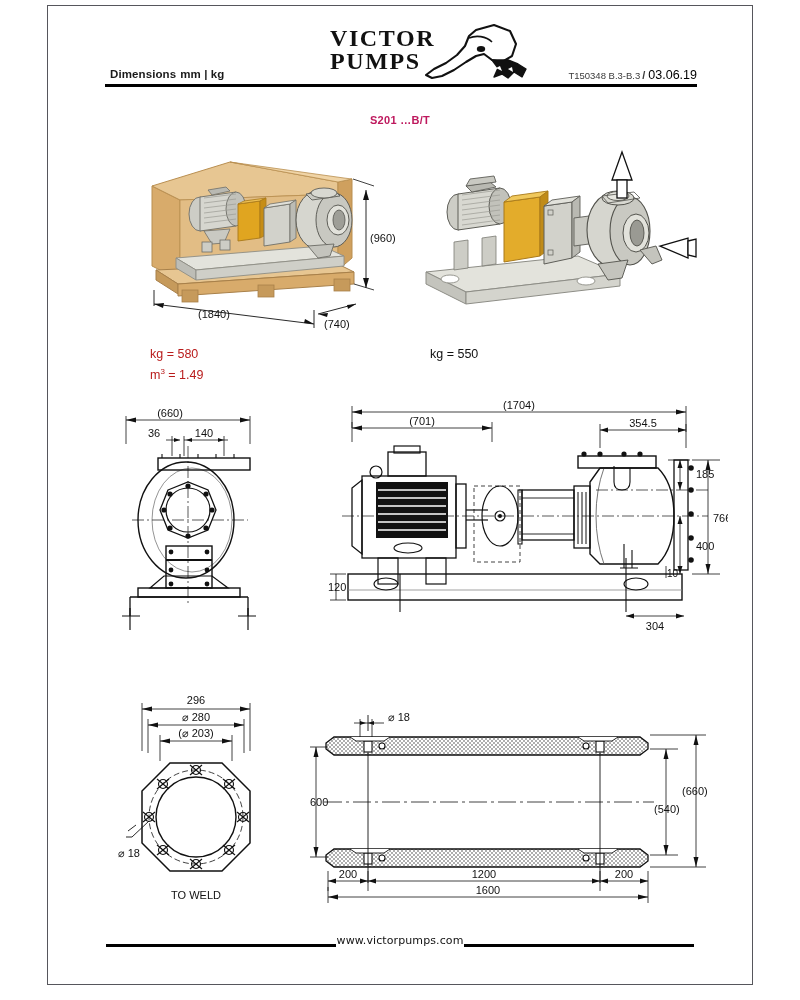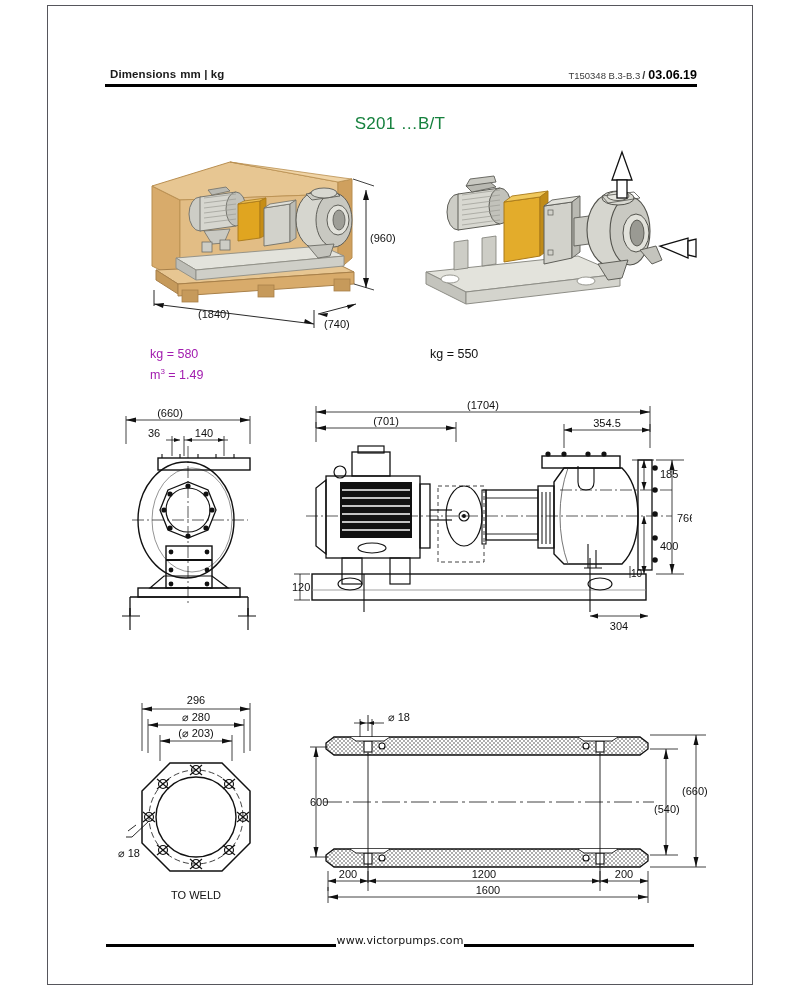--- a/index.html
+++ b/index.html
@@ -30,55 +30,55 @@
     position: absolute; left: 62px; top: 62px;
     font-size: 11.5px; color: #1a1a1a; font-weight: 600;
     white-space: nowrap; letter-spacing: .1px;
   }
   .units { margin-left: 4px; font-weight: 600; }
   .doc-ref {
     position: absolute; right: 55px; top: 62px;
     font-size: 9.5px; color: #3a3a3a; white-space: nowrap;
   }
   .doc-ref .doc-date {
-    font-size: 12.5px; font-weight: 700; color: #000; margin-left: 2px;
+    font-size: 12.5px; font-weight: 400; color: #000; margin-left: 2px;
   }
   .doc-ref .slash { margin: 0 1px 0 2px; font-size: 11px; font-weight:700;}
 
   
   .logo { position: absolute; left: 278px; top: 16px; width: 210px; height: 62px; }
   .logo svg { display: block; }
 
   .model-title {
     position: absolute; top: 108px; left: 0; width: 100%;
-    text-align: center; font-size: 17px; font-weight: 400; color: #15803d;
+    text-align: center; font-size: 11px; font-weight: 700; color: #be185d;
     letter-spacing: .3px;
   }
 
   
   .iso-section { position: absolute; left: 0; top: 132px; width: 100%; height: 258px; }
   .iso-left  { position: absolute; left: 90px;  top: 0;  width: 265px; height: 200px; }
   .iso-right { position: absolute; left: 360px; top: 8px; width: 290px; height: 200px; }
   .iso-left svg, .iso-right svg { display:block; }
 
   .mass-left {
     position: absolute; left: 102px; top: 208px;
-    font-size: 12.5px; color: #a21caf; line-height: 17px;
+    font-size: 12.5px; color: #b91c1c; line-height: 17px;
   }
   .mass-right {
     position: absolute; left: 375px; top: 208px;
     font-size: 12.5px; color: #111; line-height: 17px; padding-left: 7px;
   }
   .mass-line { white-space: nowrap; }
   .mass-line sup { font-size: 8px; vertical-align: super; }
 
   
   .ortho-section { position: absolute; left: 0; top: 392px; width: 100%; height: 280px; }
   .view-front { position: absolute; left: 60px;  top: 0; width: 230px; height: 250px; }
-  .view-side  { position: absolute; left: 244px; top: 0; width: 400px; height: 250px; text-align: center; }
+  .view-side  { position: absolute; left: 280px; top: 0; width: 400px; height: 250px; text-align: center; }
   .view-front svg, .view-side svg { display:block; }
 
   
   .detail-section { position: absolute; left: 0; top: 675px; width: 100%; height: 240px; text-align: right; }
   .view-flange { position: absolute; left: 60px;  top: 10px; width: 220px; height: 225px; }
   .view-base   { position: absolute; left: 262px; top: 10px; width: 400px; height: 225px; }
   .view-flange svg, .view-base svg { display:block; }
 
   
   .footer { position: absolute; left: 0; bottom: 28px; width: 100%; height: 22px; }
@@ -101,20 +101,38 @@
 </head>
 <body>
 
 <div class="page-frame">
 
   <div class="header">
     <div class="dimensions-label">
       <span>Dimensions</span><span class="units">mm | kg</span>
     </div>
 
+    <div class="logo">
+      <svg width="210" height="62" viewBox="0 0 210 62">
+        <text x="4" y="24" font-family="Liberation Serif, serif" font-size="24" font-weight="700" fill="#111" letter-spacing="1.6">VICTOR</text>
+        <text x="4" y="47" font-family="Liberation Serif, serif" font-size="24" font-weight="700" fill="#111" letter-spacing="1.6">PUMPS</text>
+
+        <g>
+          <path d="M150 8 L168 3 L184 9 L190 22 L186 34 L176 40 L166 38 L158 32
+                   L150 34 L140 40 L128 48 L116 54 L106 56 L100 53 L108 47
+                   L120 41 L131 33 L139 24 L143 14 Z" fill="#fff" stroke="#111" stroke-width="2.1" stroke-linejoin="round"></path>
+          <path d="M143 16 C150 13 160 14 166 20" fill="none" stroke="#111" stroke-width="1.6"></path>
+          <ellipse cx="155" cy="27" rx="4.2" ry="3" fill="#111"></ellipse>
+          <path d="M166 38 L172 46 L168 55 L176 52 L182 56 L188 50 L196 55 L200 47
+                   L192 42 L182 38 Z" fill="#111" stroke="#111" stroke-width="1.4" stroke-linejoin="round"></path>
+          <path d="M170 46 L174 44 L176 49 Z" fill="#fff"></path>
+          <path d="M182 47 L186 45 L187 50 Z" fill="#fff"></path>
+        </g>
+      </svg>
+    </div>
 
     <div class="doc-ref">
       <span>T150348 B.3-B.3</span><span class="slash">/</span><span class="doc-date">03.06.19</span>
     </div>
 
     <div class="hdr-rule"></div>
   </div>
 
   <div class="model-title">S201 …B/T</div>
 

